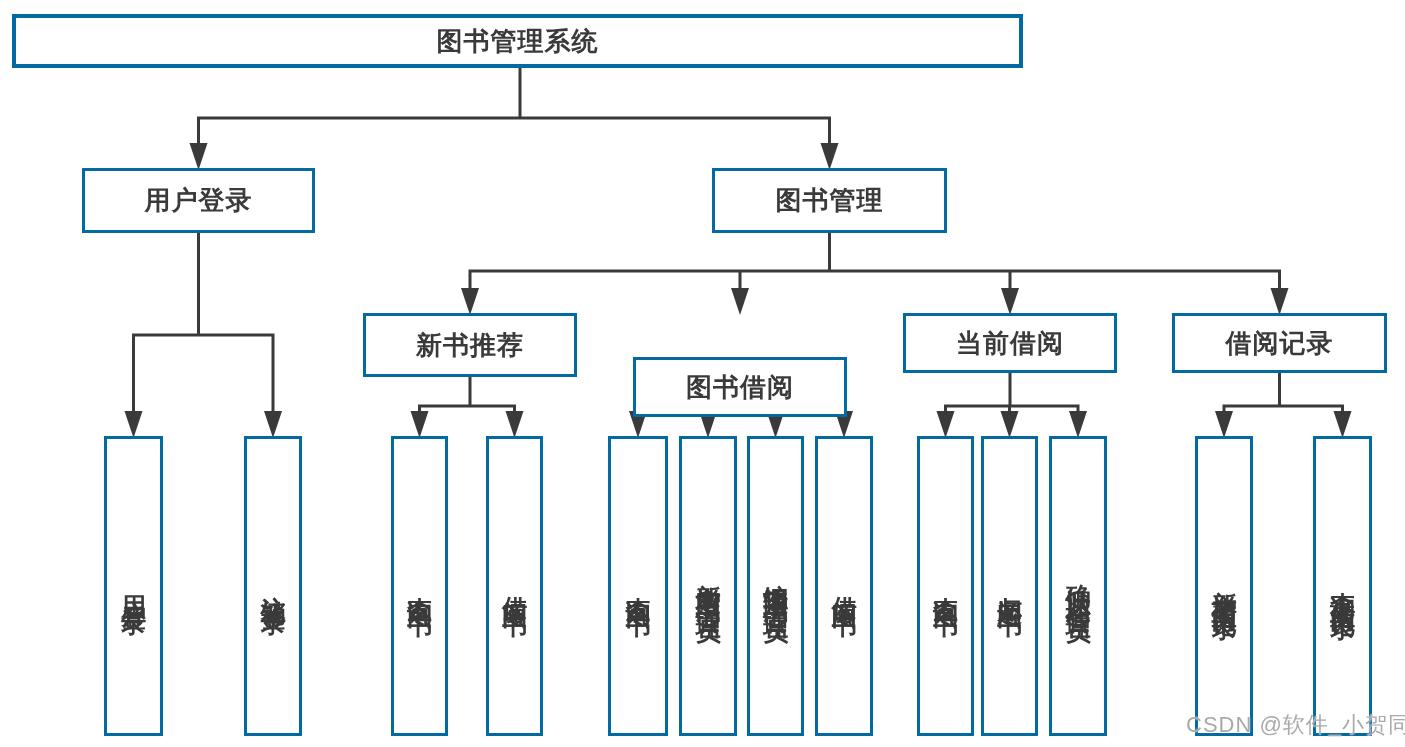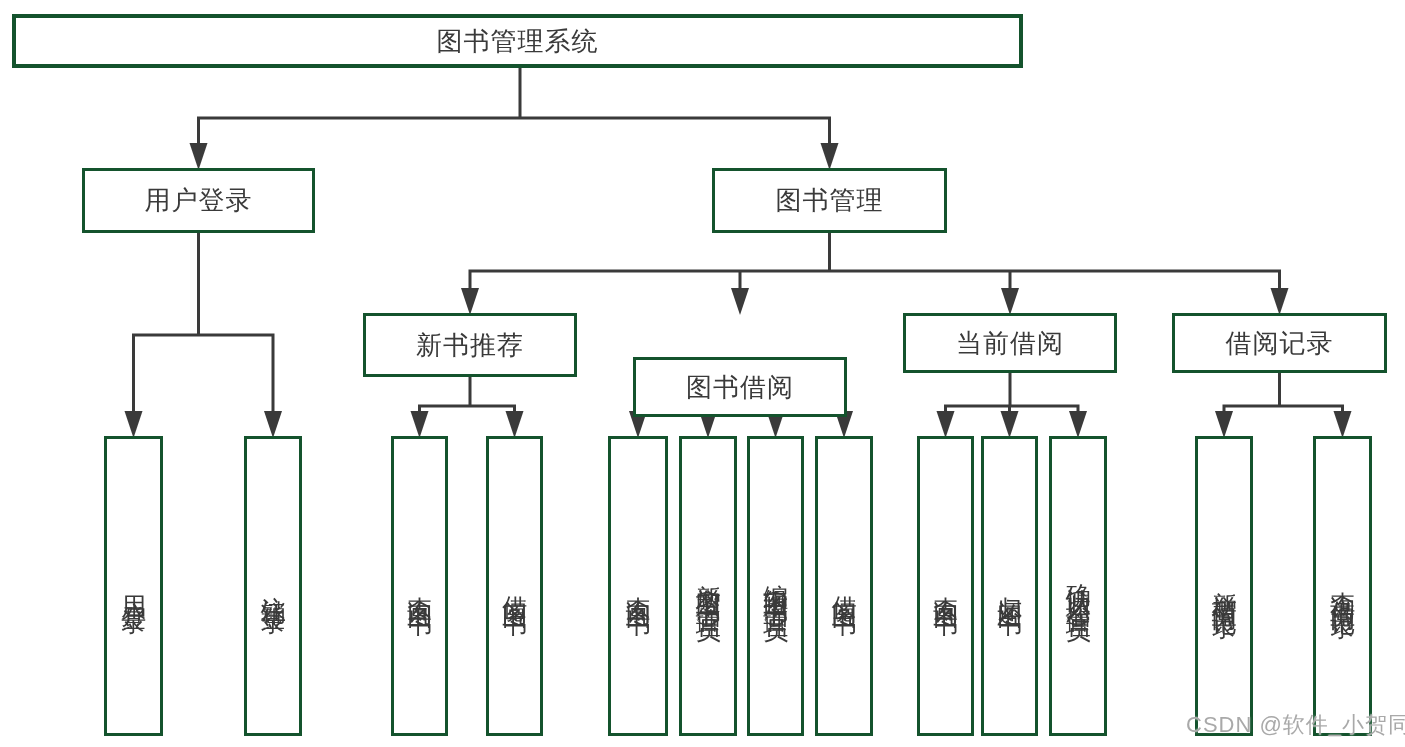--- a/index.html
+++ b/index.html
@@ -8,24 +8,25 @@
     width:1405px;height:747px;
     background:#ffffff;
     font-family:"Liberation Sans","DejaVu Sans",sans-serif;
     overflow:hidden;
   }
   #connector-svg{position:absolute;left:0;top:0;width:1405px;height:747px;z-index:1;}
   .node{
     position:absolute;
     box-sizing:border-box;
     background:#ffffff;
-    border:3px solid #14532d;
+    border:3px solid #0369a1;
     display:flex;align-items:center;justify-content:center;
     color:#3a3a3a;
     z-index:2;
+    font-weight:bold;
   }
   .node.root{border-width:4px;}
   .node .lbl{
     font-size:26px;
     line-height:1.1;
     letter-spacing:1px;
     white-space:nowrap;
   }
   .node.v .lbl{
     writing-mode:vertical-rl;

